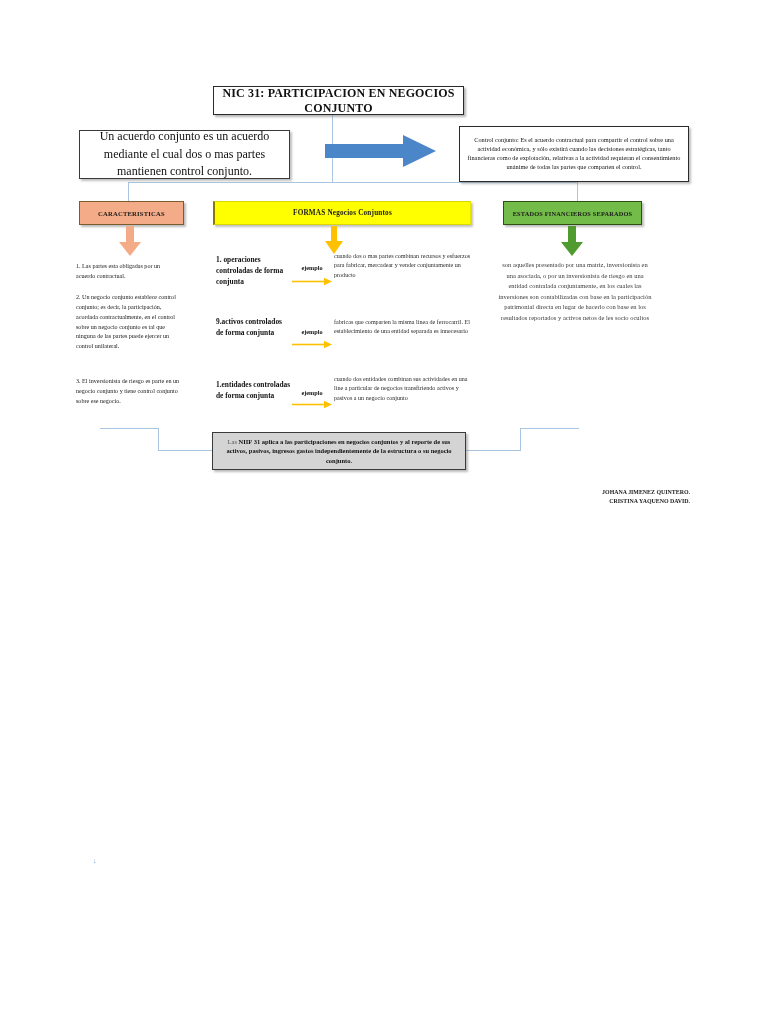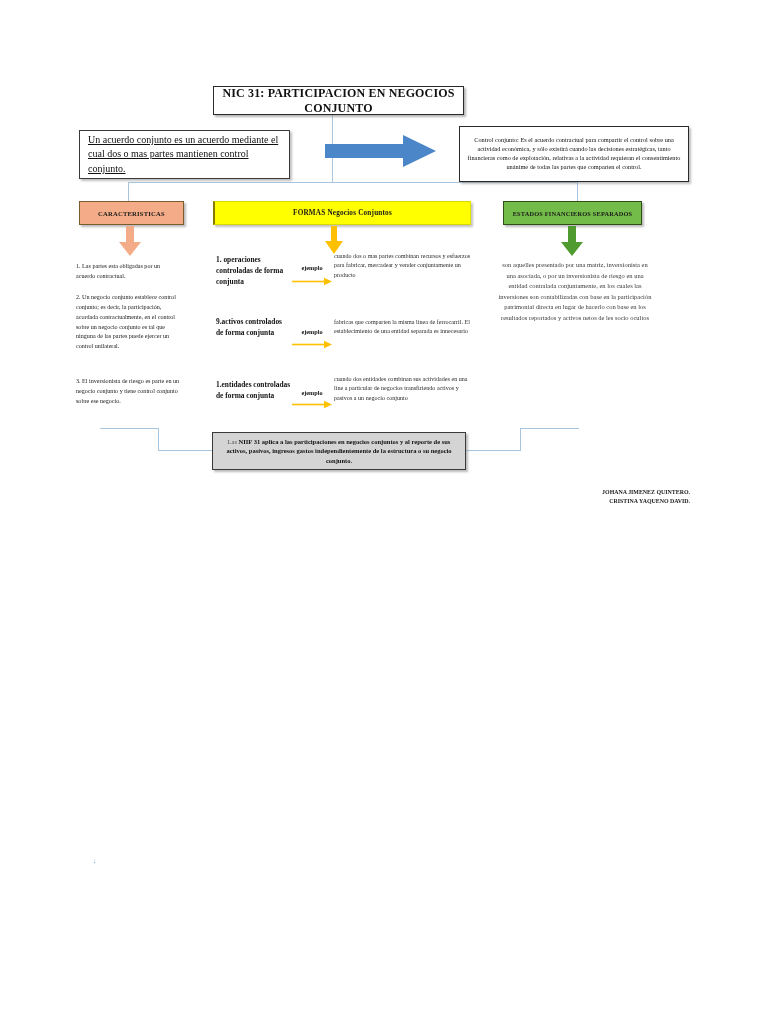--- a/index.html
+++ b/index.html
@@ -35,22 +35,22 @@
   }
 
   
   #left-def-box {
     left: 79px; top: 130px; width: 209px; height: 47px;
     border: 1px solid #3a3a3a; background: #fff;
     box-shadow: 2px 2px 2px rgba(130,130,130,0.5);
     display: flex; align-items: center; justify-content: center;
   }
   #left-def-box .txt {
-    font-size: 10px; line-height: 1.45; text-align: left;
-    padding: 0 8px; color: #111; text-decoration: underline;
+    font-size: 12px; line-height: 1.45; text-align: center;
+    padding: 0 8px; color: #111;
   }
   #right-def-box {
     left: 459px; top: 126px; width: 228px; height: 54px;
     border: 1px solid #2a2a2a; background: #fff;
     box-shadow: 2px 2px 2px rgba(130,130,130,0.5);
     display: flex; align-items: center; justify-content: center;
   }
   #right-def-box .txt {
     font-size: 6.3px; line-height: 1.42; text-align: center;
     padding: 0 6px; color: #111;

